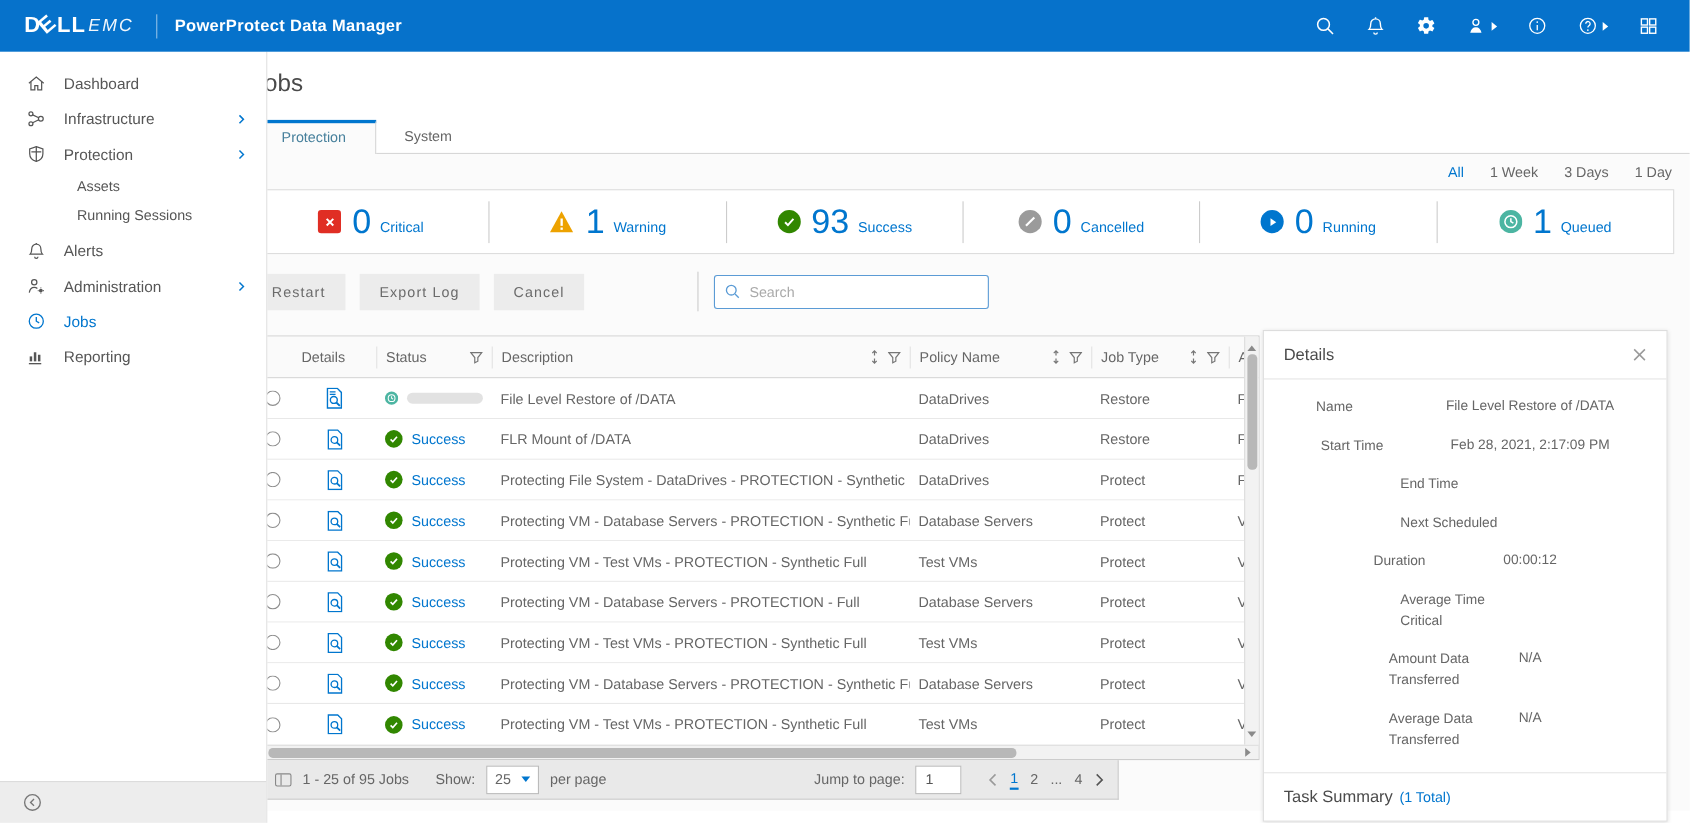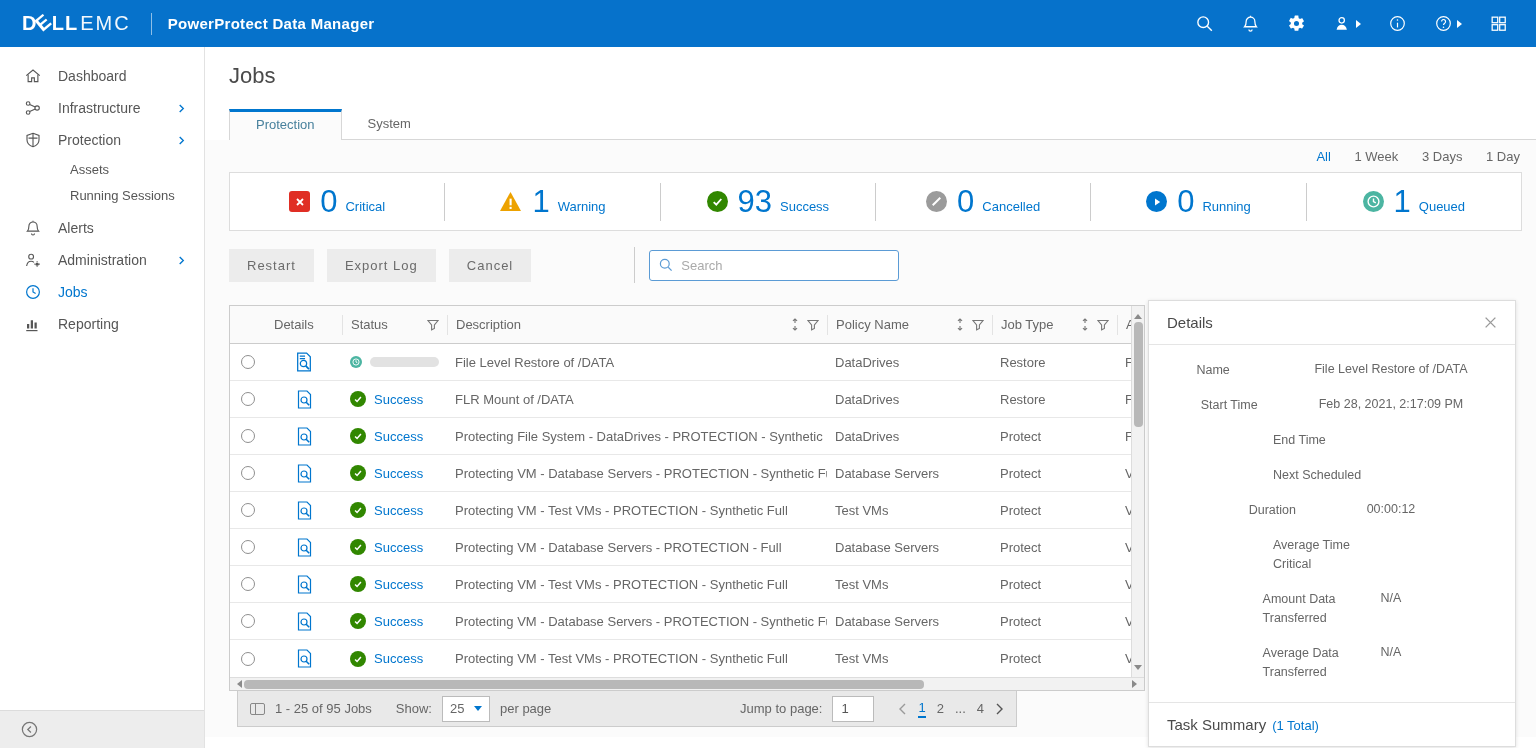--- a/index.html
+++ b/index.html
@@ -4,29 +4,29 @@
 <style>
   * { box-sizing: border-box; margin: 0; padding: 0; }
   html,body { width:1536px; height:748px; overflow:hidden; }
   body { font-family:"Liberation Sans", sans-serif; background:#fff; color:#565656; font-size:13px; }
 
   
   .topbar { position:absolute; top:0; left:0; width:1536px; height:47px; background:#0672CB; display:flex; align-items:center; padding:0 22px; color:#fff; z-index:30; }
   .brand { display:flex; align-items:center; }
   .dell { font-weight:700; font-size:20px; letter-spacing:1px; }
   .dell .tilt { display:inline-block; transform:rotate(-40deg) translateY(-1px); }
-  .emc { font-weight:400; font-size:20px; letter-spacing:2px; margin-left:2px; opacity:.95; }
+  .emc { font-weight:400; font-size:16px; letter-spacing:2px; margin-left:2px; opacity:.95;font-style:italic; }
   .tb-divider { width:1px; height:22px; background:rgba(255,255,255,.55); margin:0 16px 0 20px; }
   .app-title { font-size:15px; font-weight:700; letter-spacing:.3px; }
   .tb-icons { margin-left:auto; display:flex; align-items:center; gap:27px; padding-right:6px; }
   .tb-ic { display:inline-flex; align-items:center; gap:4px; cursor:pointer; }
   .tri-r { width:0; height:0; border-left:5px solid #fff; border-top:4px solid transparent; border-bottom:4px solid transparent; }
 
   
-  .sidebar { position:absolute; top:47px; left:0; width:205px; bottom:0; background:#fff; border-right:1px solid #e2e2e2; z-index:20; }
+  .sidebar { position:absolute; top:47px; left:0; width:243px; bottom:0; background:#fff; border-right:1px solid #e2e2e2; z-index:20; }
   .nav { padding-top:13px; }
   .nav-item { height:32px; display:flex; align-items:center; padding:0 18px 0 24px; font-size:14px; color:#565656; position:relative; cursor:pointer; }
   .nav-item .nic { width:18px; height:18px; margin-right:16px; flex:0 0 18px; }
   .nav-item .chev { position:absolute; right:18px; }
   .nav-item.active { color:#0076CE; }
   .sub-item { height:26px; display:flex; align-items:center; padding-left:70px; font-size:13px; color:#565656; cursor:pointer; }
   .side-footer { position:absolute; left:0; right:0; bottom:0; height:38px; background:#ededed; border-top:1px solid #dcdcdc; display:flex; align-items:center; padding-left:20px; cursor:pointer; }
 
   
   .main { position:absolute; top:47px; left:205px; right:0; bottom:0; background:#fff; }

